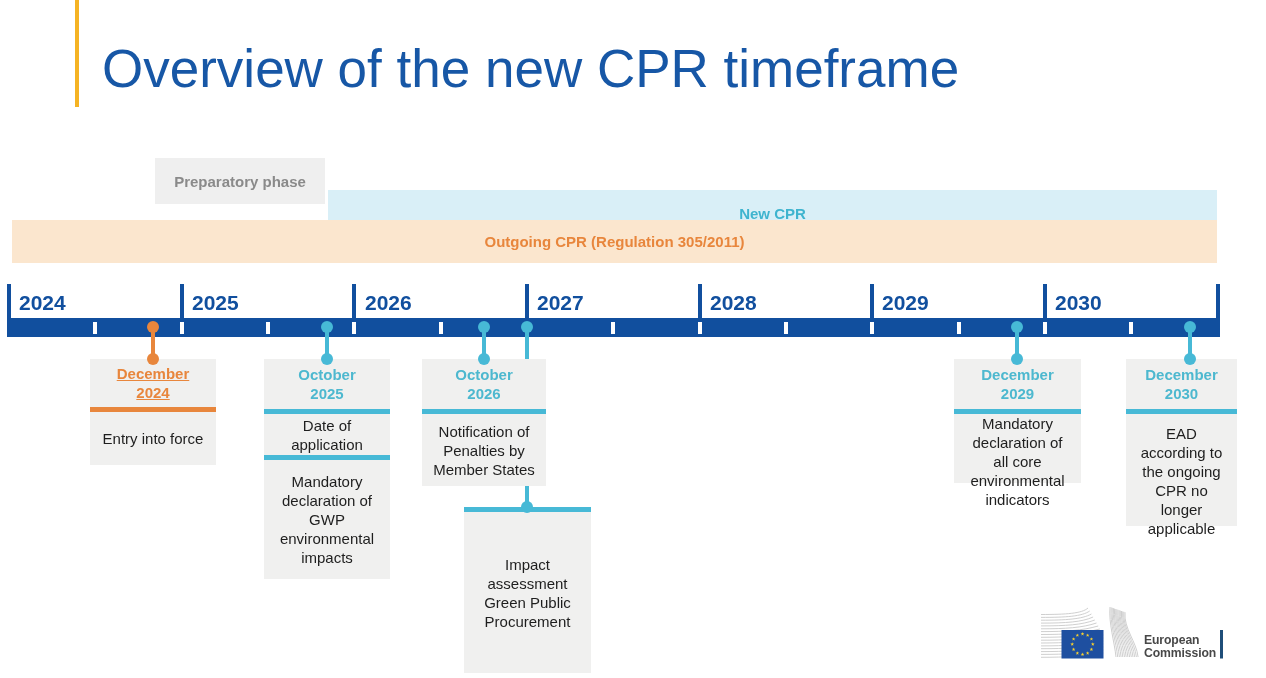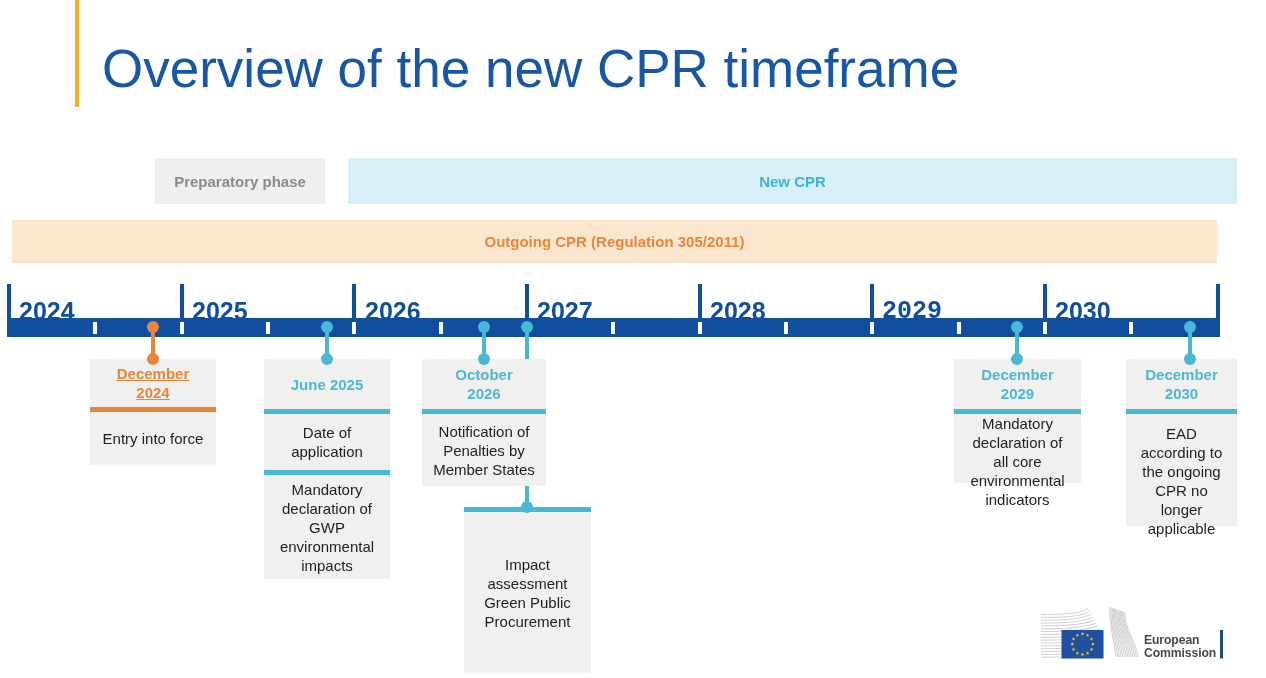--- a/index.html
+++ b/index.html
@@ -8,46 +8,46 @@
 
   .abs { position:absolute; }
 
   
   #accent-line { left:75px; top:0; width:4px; height:107px; background:var(--gold,#F5B324); }
   #slide-title { left:102px; top:41px; font-size:53px; line-height:56px; color:var(--title-blue,#1757A6); white-space:nowrap; }
 
   
   .phase { top:158px; height:46px; display:flex; align-items:center; justify-content:center; font-weight:bold; font-size:15px; }
   #phase-prep { left:155px; width:170px; background:var(--gray-bg,#EFEFEF); color:var(--gray-text,#8A8A8A); }
-  #phase-new { left:348px; width:889px; background:var(--paleblue-bg,#D9EFF7); color:var(--teal,#3EB4CF); }
+  #phase-new { left:328px; width:889px; background:var(--paleblue-bg,#D9EFF7); color:var(--teal,#3EB4CF);margin-top:32px; }
   #phase-outgoing { left:12px; top:220px; width:1205px; height:43px; display:flex; align-items:center; justify-content:center; font-weight:bold; font-size:15px; background:var(--peach-bg,#FBE6CE); color:var(--orange,#E8863C); }
 
   
   #timeline-bar { left:8px; top:318px; width:1212px; height:19px; background:var(--navy,#114F9E); }
   .ytick { width:4px; background:var(--navy,#114F9E); top:284px; height:34px; }
   .ytick.cap { height:53px; }
   .wtick { width:4px; height:12px; top:321.5px; background:#ffffff; }
-  .ylabel { top:301px; font-size:25px; font-weight:bold; line-height:21px; color:var(--navy,#114F9E); }
+  .ylabel { top:292px; font-size:21px; font-weight:bold; line-height:21px; color:var(--navy,#114F9E); }
 
   
   .stem { width:4px; z-index:1; }
   .dot { width:12px; height:12px; border-radius:50%; z-index:3; }
   .teal-f { background:var(--teal-marker,#47B9D6); }
   .orange-f { background:var(--orange,#E8863C); }
 
   
   .callout { background:var(--box-bg,#F0F0EF); z-index:2; display:flex; flex-direction:column; }
   .c-title { height:50px; flex:0 0 auto; display:flex; align-items:center; justify-content:center; text-align:center; font-weight:bold; font-size:15px; line-height:19px; }
   .c-title span { display:block; max-width:94px; }
   .c-title.t1 { height:48px; }
   .c-rule { flex:0 0 auto; height:5px; }
   .teal-t { color:var(--teal-text,#4DB8CF); }
   .orange-t { color:var(--orange,#E8863C);text-decoration:underline; }
   .c-body { flex:1 1 auto; display:flex; align-items:center; justify-content:center; text-align:center; font-size:15px; line-height:19px; color:var(--ink,#1E1E1E); padding:0 8px; }
-  .c-body.fixed { flex:0 0 auto; height:56px; }
+  .c-body.fixed { flex:0 0 auto; height:41px; }
 
   
   #ec-logo { left:1038px; top:600px; }
 </style>
 </head>
 <body>
 
 <div class="abs" id="accent-line"></div>
 <h1 class="abs" id="slide-title" style="font-weight:normal;">Overview of the new CPR timeframe</h1>
 
@@ -70,21 +70,21 @@
 <div class="abs ytick" style="left:697.6px;"></div>
 <div class="abs ytick" style="left:870.2px;"></div>
 <div class="abs ytick" style="left:1042.9px;"></div>
 <div class="abs ytick cap" style="left:1215.5px;"></div>
 
 <div class="abs ylabel" style="left:19px;">2024</div>
 <div class="abs ylabel" style="left:192px;">2025</div>
 <div class="abs ylabel" style="left:365px;">2026</div>
 <div class="abs ylabel" style="left:537px;">2027</div>
 <div class="abs ylabel" style="left:710px;">2028</div>
-<div class="abs ylabel" style="left:882px;font-family:Liberation Mono, monospace;">2029</div>
+<div class="abs ylabel" style="left:882px;">2029</div>
 <div class="abs ylabel" style="left:1055px;">2030</div>
 
 <div class="abs wtick" style="left:93.3px;"></div>
 <div class="abs wtick" style="left:179.6px;"></div>
 <div class="abs wtick" style="left:265.9px;"></div>
 <div class="abs wtick" style="left:352.3px;"></div>
 <div class="abs wtick" style="left:438.6px;"></div>
 <div class="abs wtick" style="left:524.9px;"></div>
 <div class="abs wtick" style="left:611.3px;"></div>
 <div class="abs wtick" style="left:697.6px;"></div>
@@ -119,21 +119,21 @@
       <span>December 2024</span>
     </div>
   <div class="c-rule orange-f"></div>
   <div class="c-body">
       <span>Entry into force</span>
     </div>
 </div>
 
 <div class="abs callout" style="left:264px; top:359px; width:126px; height:220px;">
   <div class="c-title teal-t">
-      <span>June 2025</span>
+      <span>October 2025</span>
     </div>
   <div class="c-rule teal-f"></div>
   <div class="c-body fixed">
       <span>Date of application</span>
     </div>
   <div class="c-rule teal-f"></div>
   <div class="c-body">
       <span>Mandatory declaration of GWP environmental impacts</span>
     </div>
 </div>

